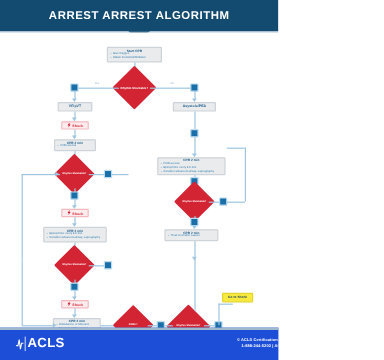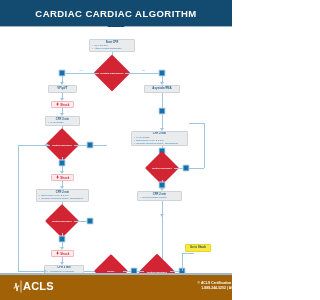--- a/index.html
+++ b/index.html
@@ -106,38 +106,38 @@
   .dia-sm .dia-txt{font-size:2.1px;line-height:2.7px;}
 
   
   .elabel{
     position:absolute;color:#7fa8c4;font-size:2.2px;letter-spacing:.05px;
     white-space:nowrap;
   }
 
   
   .footer{
-    position:absolute;left:0;bottom:0;width:256px;height:27px;background:#a16207;
+    position:absolute;left:0;bottom:0;width:256px;height:27px;background:#1d4ed8;
   }
   .footer-rule{position:absolute;left:0;top:0;width:232px;height:1.5px;background:#9fb9cc;}
   .logo{position:absolute;left:13px;top:7px;display:flex;align-items:center;gap:1px;}
   .logo-ecg{width:9px;height:13px;}
   .logo-text{color:#ffffff;font-size:11px;font-weight:bold;letter-spacing:.2px;line-height:13px;}
   .footer-right{
     position:absolute;right:10px;top:8px;text-align:right;
   }
   .footer-right div{color:#ffffff;font-size:3.3px;font-weight:bold;line-height:4.6px;letter-spacing:.08px;}
 </style>
 </head>
 <body>
 
 <div id="page">
 
   <div class="header">
-    <div class="header-title">CARDIAC CARDIAC ALGORITHM</div>
+    <div class="header-title">ARREST ARREST ALGORITHM</div>
   </div>
   <div class="header-rule"></div>
   <div class="header-notch"></div>
 
   <div class="canvas">
 
     <div class="box" style="left:89px;top:12px;width:46px;height:13px;">
       <div class="box-title">Start CPR</div>
       <ul class="box-list">
         <li>Give Oxygen</li>

